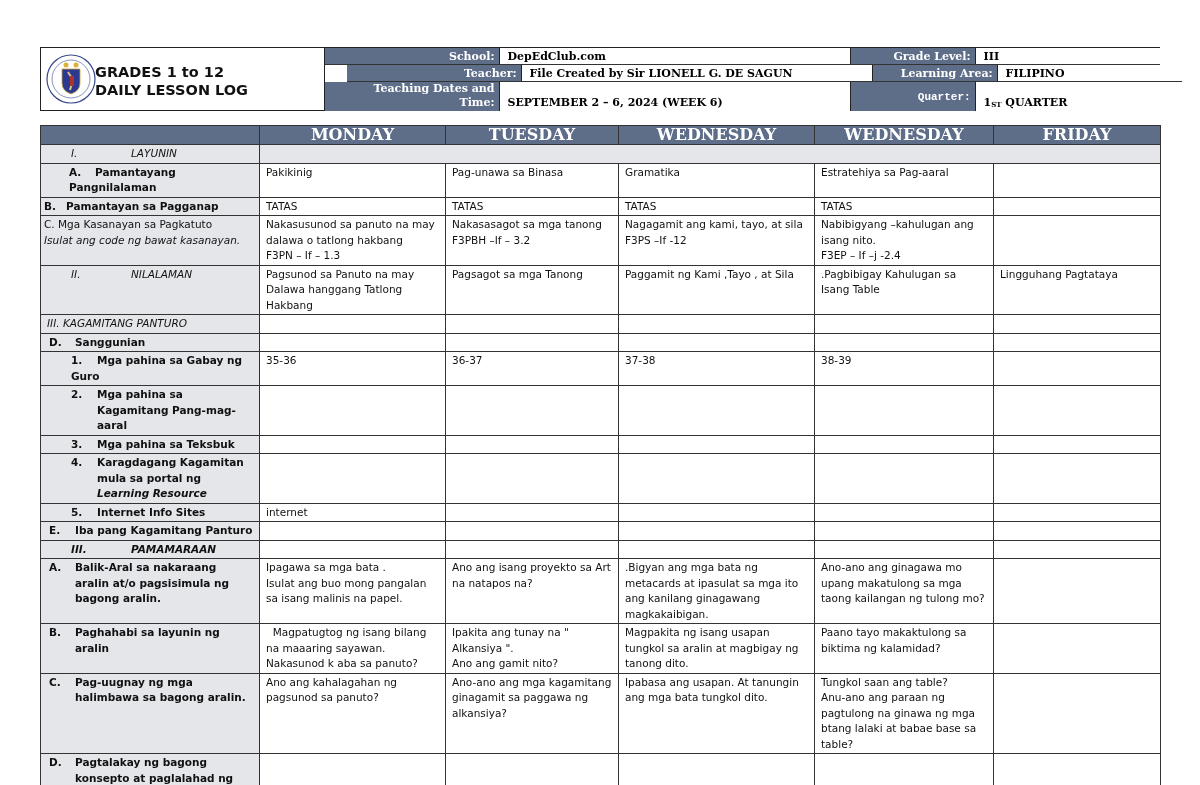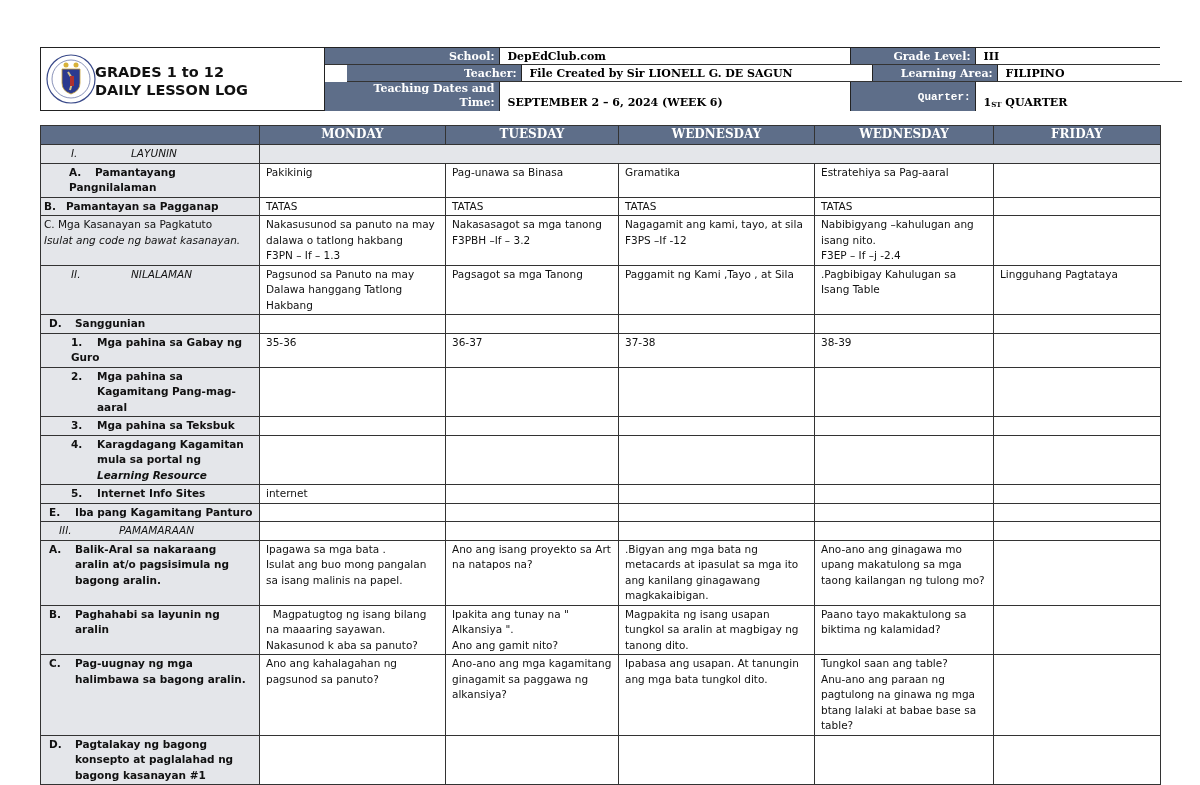--- a/index.html
+++ b/index.html
@@ -24,21 +24,21 @@
   .hl.c1 { width: 180px; }
   .hv.c2 { width: 363px; }
   .hl.c3 { width: 128px; }
   .hv.c4 { width: 190px; border-right: none; }
   .hl.multi { flex-direction: column; align-items: flex-end; justify-content: flex-end; line-height: 14px; padding-bottom: 1px; text-align: right; }
   sup { font-size: 7px; }
 
   
   table.dll { position: absolute; top: 125px; left: 40px; width: 1120px; border-collapse: collapse; table-layout: fixed; }
   table.dll td, table.dll th { border: 1px solid #333; vertical-align: top; font-size: 10.5px; line-height: 15.5px; padding: 1px 6px; }
-  table.dll thead th { background: #5e6e89; color: #fff; font-family: "DejaVu Serif", serif; font-weight: bold; font-size: 12px; text-align: center; height: 19px; padding: 0; vertical-align: middle; }
+  table.dll thead th { background: #5e6e89; color: #fff; font-family: "DejaVu Serif", serif; font-weight: bold; font-size: 16px; text-align: center; height: 19px; padding: 0; vertical-align: middle; }
   table.dll thead th.corner { background: #5e6e89; }
   td.lbl { background: #e4e6ea; font-weight: bold; font-family: "DejaVu Sans", sans-serif; font-size: 10px; color: #111; }
   td.shade { background: #e4e6ea; }
   td.day { font-family: "DejaVu Sans", sans-serif; font-size: 10px; color: #111; background: #fff; }
   .it { font-style: italic; }
   .num { display: inline-block; width: 26px; }
   .roman { display: inline-block; width: 60px; }
   .hang { display: flex; }
   .hang .num { flex: 0 0 26px; }
   .hang .txt { flex: 1; }
@@ -172,20 +172,28 @@
       <td class="lbl it" style="padding-left:30px;font-weight:normal">
         <span class="roman">II.</span><span>NILALAMAN</span>
       </td>
       <td class="day">Pagsunod sa Panuto na may Dalawa hanggang Tatlong Hakbang</td>
       <td class="day">Pagsagot sa mga Tanong</td>
       <td class="day">Paggamit ng Kami ,Tayo , at Sila</td>
       <td class="day">.Pagbibigay Kahulugan sa Isang Table</td>
       <td class="day">Lingguhang Pagtataya</td>
     </tr>
 
+    <tr style="height:18px">
+      <td class="lbl it" style="padding-left:6px;font-weight:normal">III. KAGAMITANG PANTURO</td>
+      <td class="day"></td>
+      <td class="day"></td>
+      <td class="day"></td>
+      <td class="day"></td>
+      <td class="day"></td>
+    </tr>
 
     <tr style="height:18px">
       <td class="lbl" style="padding-left:8px">
         <span class="num">D.</span><span>Sanggunian</span>
       </td>
       <td class="day"></td>
       <td class="day"></td>
       <td class="day"></td>
       <td class="day"></td>
       <td class="day"></td>
@@ -257,21 +265,21 @@
         <span class="num">E.</span><span>Iba pang Kagamitang Panturo</span>
       </td>
       <td class="day"></td>
       <td class="day"></td>
       <td class="day"></td>
       <td class="day"></td>
       <td class="day"></td>
     </tr>
 
     <tr style="height:18px">
-      <td class="lbl it" style="padding-left:18px;font-weight:normal">
+      <td class="lbl it" style="padding-left:30px;font-weight:bold">
         <span class="roman">III.</span><span>PAMAMARAAN</span>
       </td>
       <td class="day"></td>
       <td class="day"></td>
       <td class="day"></td>
       <td class="day"></td>
       <td class="day"></td>
     </tr>
 
     <tr style="height:64px">

